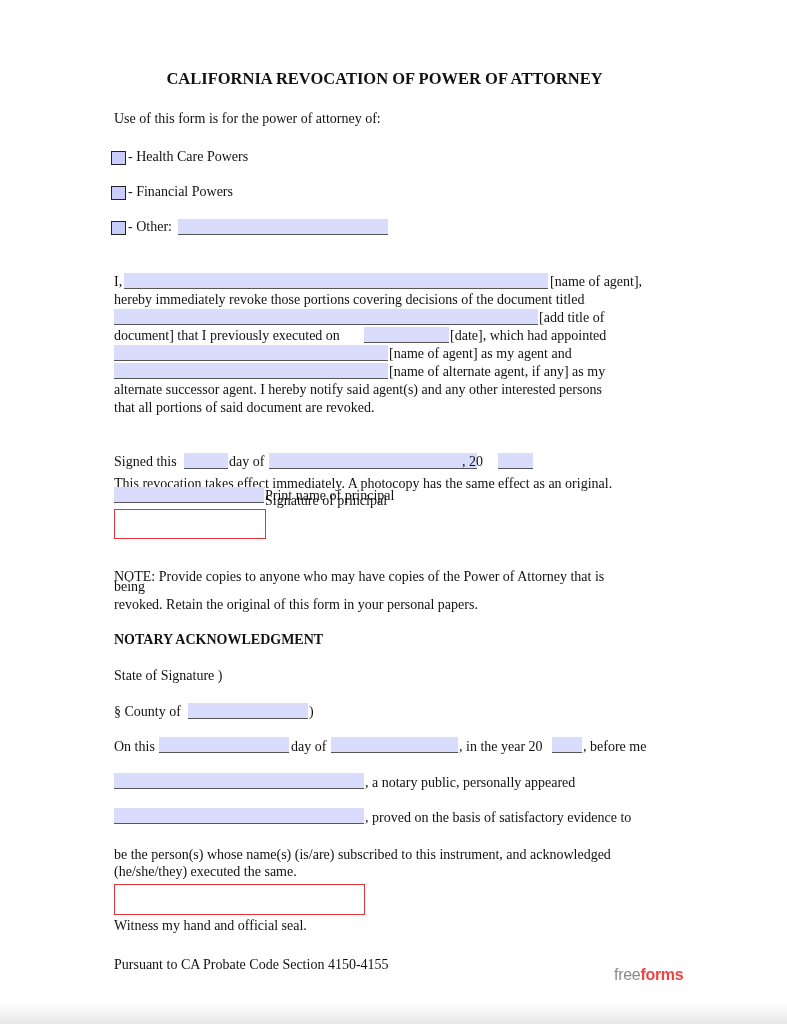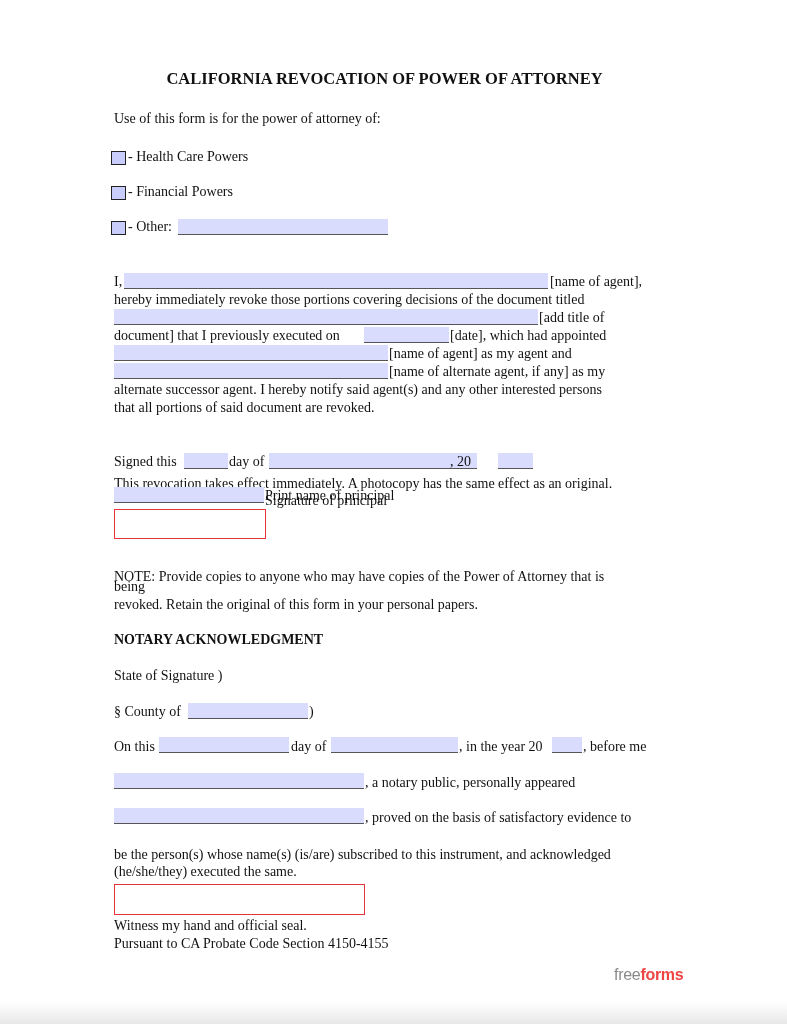--- a/index.html
+++ b/index.html
@@ -44,21 +44,21 @@
 <div class="field" style="left:114px;top:363px;width:274px;"></div>
 <div class="abs" style="left:389px;top:363px;">[name of alternate agent, if any] as my</div>
 <div class="abs" style="left:114px;top:381px;">alternate successor agent. I hereby notify said agent(s) and any other interested persons</div>
 <div class="abs" style="left:114px;top:399px;">that all portions of said document are revoked.</div>
 
 <div class="abs" style="left:114px;top:435px;margin-top:40px;">This revocation takes effect immediately. A photocopy has the same effect as an original.</div>
 <div class="abs" style="left:114px;top:453px;">Signed this</div>
 <div class="field" style="left:184px;top:453px;width:44px;"></div>
 <div class="abs" style="left:229px;top:453px;">day of</div>
 <div class="field" style="left:269px;top:453px;width:208px;"></div>
-<div class="abs" style="left:450px;top:453px;">, 20</div>
+<div class="abs" style="left:462px;top:453px;">, 20</div>
 <div class="field" style="left:498px;top:453px;width:35px;"></div>
 
 <div class="field" style="left:114px;top:487px;width:150px;"></div>
 <div class="abs" style="left:265px;top:487px;">Print name of principal</div>
 <div class="sig" style="left:114px;top:509px;width:150px;height:28px;"></div>
 <div class="abs" style="left:265px;top:492px;">Signature of principal</div>
 
 <div class="abs" style="left:114px;top:560px;margin-top:8px;">NOTE: Provide copies to anyone who may have copies of the Power of Attorney that is</div>
 <div class="abs" style="left:114px;top:578px;">being</div>
 <div class="abs" style="left:114px;top:596px;">revoked. Retain the original of this form in your personal papers.</div>
@@ -79,16 +79,16 @@
 
 <div class="field" style="left:114px;top:773px;width:250px;"></div>
 <div class="abs" style="left:365px;top:774px;">, a notary public, personally appeared</div>
 <div class="field" style="left:114px;top:808px;width:250px;"></div>
 <div class="abs" style="left:365px;top:809px;">, proved on the basis of satisfactory evidence to</div>
 
 <div class="abs" style="left:114px;top:846px;">be the person(s) whose name(s) (is/are) subscribed to this instrument, and acknowledged</div>
 <div class="abs" style="left:114px;top:863px;">(he/she/they) executed the same.</div>
 <div class="sig" style="left:114px;top:884px;width:249px;height:29px;"></div>
 <div class="abs" style="left:114px;top:917px;">Witness my hand and official seal.</div>
-<div class="abs" style="left:114px;top:935px;font-family:Liberation Serif, serif;">Pursuant to CA Probate Code Section 4150-4155</div>
+<div class="abs" style="left:114px;top:956px;font-family:Liberation Serif, serif;">Pursuant to CA Probate Code Section 4150-4155</div>
 
 <div class="logo"><span class="a">free</span><span class="b">forms</span></div>
 <div class="bottom-shade"></div>
 
 </body></html>

